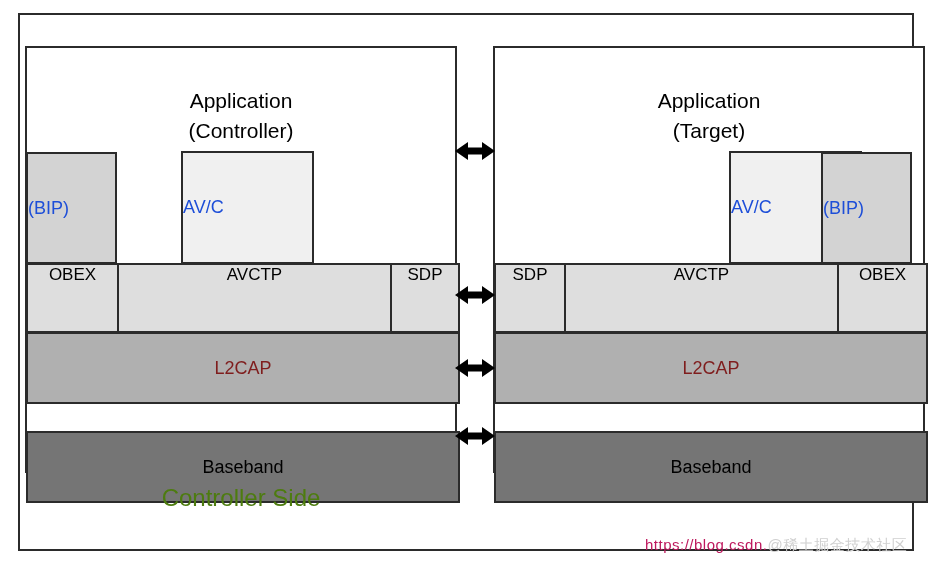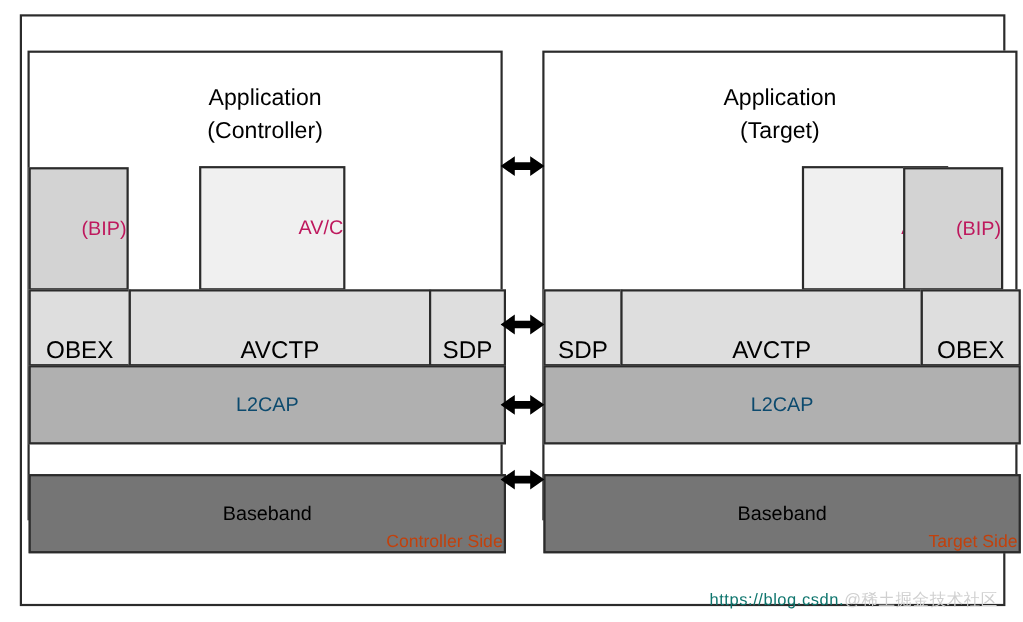--- a/index.html
+++ b/index.html
@@ -53,21 +53,21 @@
     height: 427px;
     border: 2px solid #2b2b2b;
     box-sizing: border-box;
     background: #ffffff;
   }
 
   
   .app-area {
     position: absolute;
     left: 0;
-    top: 4px;
+    top: 16px;
     width: 100%;
     height: 164px;
     box-sizing: border-box;
     display: block;
   }
   .app-title {
     position: absolute;
     left: 0;
     top: 22px;
     width: 100%;
@@ -78,23 +78,23 @@
     white-space: pre-line;
   }
 
   
   .cell {
     position: absolute;
     box-sizing: border-box;
     border: 2px solid #2b2b2b;
     display: flex;
     align-items: center;
-    justify-content: flex-end;
+    justify-content: flex-start;
     font-size: 18px;
-    color: #be185d;
+    color: #1d4ed8;
   }
   .cell span { pointer-events: none; }
 
   .fill-avc      { background: #f0f0f0; margin-left: 48px; }
   .fill-bip      { background: #d3d3d3; }
   .fill-l2cap    { background: #b0b0b0; }
   .fill-baseband { background: #757575; margin-top: 28px; }
 
   
   .lvl-bip  { top: 104px; height: 112px; width: 91px; }
@@ -115,23 +115,23 @@
     width: 434px;
     height: 70px;
   }
   .seg {
     position: absolute;
     top: 0;
     height: 70px;
     box-sizing: border-box;
     border: 2px solid #2b2b2b;
     display: flex;
-    align-items: flex-end;
+    align-items: flex-start;
     justify-content: center;
-    font-size: 22px;
+    font-size: 17px;
     color: #000000;
     background: #dedede;
   }
   
   .left  .seg-obex  { left: 0px;   width: 93px; }
   .left  .seg-avctp { left: 91px;  width: 275px; }
   .left  .seg-sdp   { left: 364px; width: 70px; }
   
   .right .seg-sdp   { left: 0px;   width: 72px; }
   .right .seg-avctp { left: 70px;  width: 275px; }
@@ -141,33 +141,33 @@
   .row-full {
     position: absolute;
     left: -1px;
     width: 434px;
     box-sizing: border-box;
     border: 2px solid #2b2b2b;
     display: flex;
     align-items: center;
     justify-content: center;
     font-size: 18px;
-    color: #0c4a6e;
+    color: #7f1d1d;
   }
   .row-l2cap    { top: 284px; height: 72px; }
   .row-baseband { top: 355px; height: 72px; color: #000000; }
 
   
   .side-caption {
     position: absolute;
     top: 484px;
     width: 432px;
-    text-align: right;
-    font-size: 16px;
-    color: #c2410c;
+    text-align: center;
+    font-size: 24px;
+    color: #4d7c0f;
   }
   .side-caption.left-cap  { left: 25px; }
   .side-caption.right-cap { left: 493px; }
 
   
   .arrow {
     position: absolute;
     left: 455px;
     width: 40px;
     height: 22px;
@@ -182,21 +182,21 @@
   .watermark {
     position: absolute;
     left: 645px;
     top: 536px;
     font-size: 15px;
     color: #d9d9d9;
     letter-spacing: 0.5px;
     white-space: nowrap;
     user-select: none;
   }
-  .watermark .wm-url { color: #0f766e; }
+  .watermark .wm-url { color: #be185d; }
   .watermark .wm-name { color: #d0d0d0; margin-top: 19px; }
 </style>
 </head>
 <body>
 
 <div id="canvas">
 
   <div class="outer-frame"></div>
 
   <div class="side-panel left">
@@ -272,21 +272,20 @@
         <span>L2CAP</span>
       </div>
 
       <div class="row-full fill-baseband row-baseband">
         <span>Baseband</span>
       </div>
 
     </div>
   </div>
 
-  <div class="side-caption right-cap">Target Side</div>
 
   <div class="arrow arrow-app">
     <svg width="40" height="22" viewBox="0 0 40 22">
       <path d="M0 11 L13 2 L13 7.5 L27 7.5 L27 2 L40 11 L27 20 L27 14.5 L13 14.5 L13 20 Z" fill="#000000"></path>
     </svg>
   </div>
 
   <div class="arrow arrow-sdp">
     <svg width="40" height="22" viewBox="0 0 40 22">
       <path d="M0 11 L13 2 L13 7.5 L27 7.5 L27 2 L40 11 L27 20 L27 14.5 L13 14.5 L13 20 Z" fill="#000000"></path>

